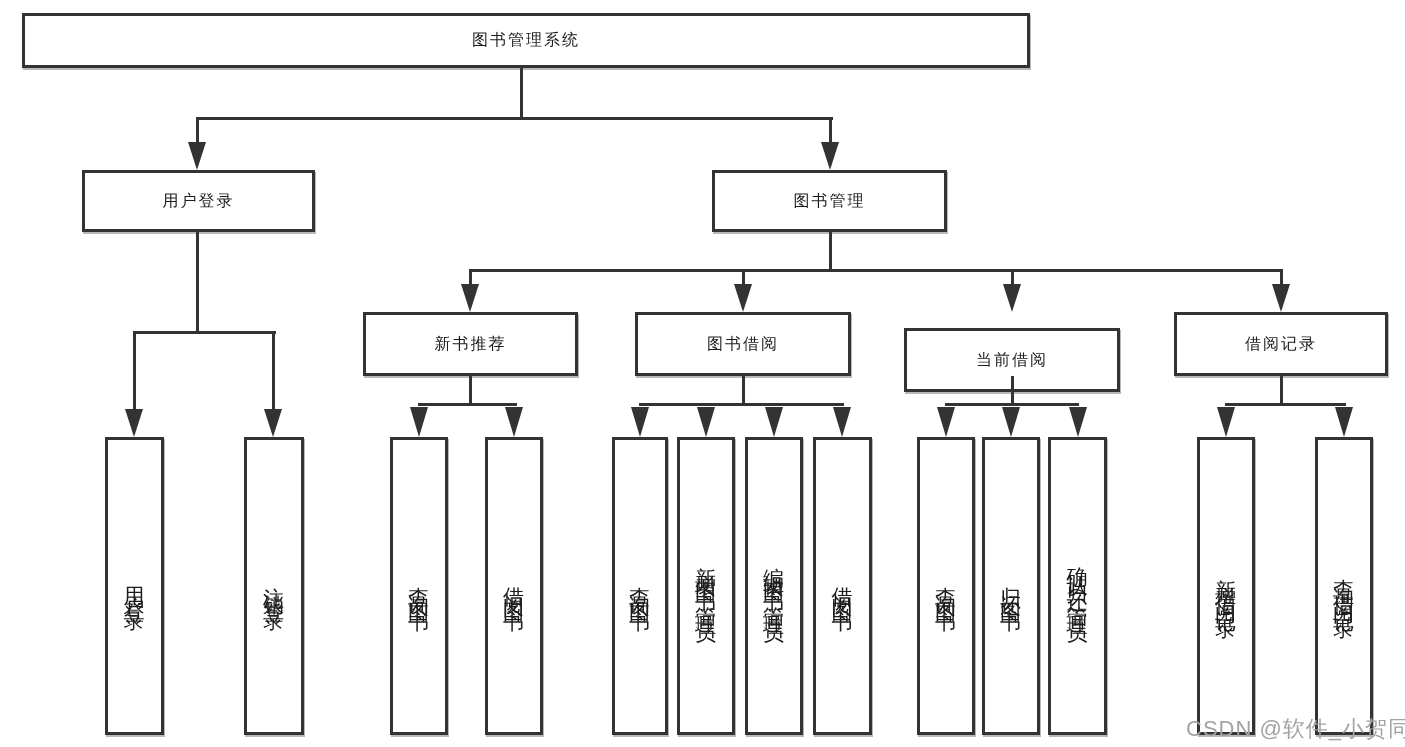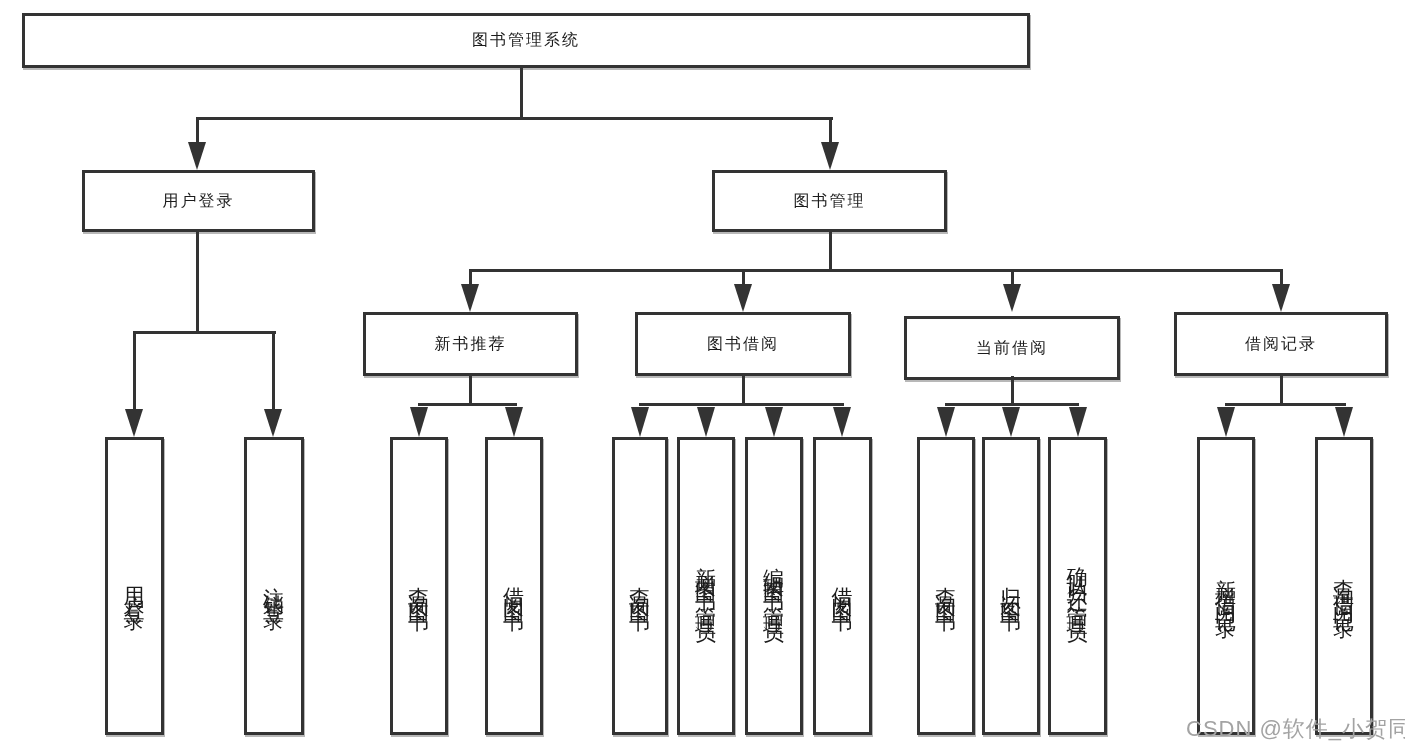--- a/index.html
+++ b/index.html
@@ -89,21 +89,21 @@
   <div class="arrow a28" style="left:1003px;top:284px"></div>
   <div class="line" style="left:1280px;top:269px;width:3px;height:18px"></div>
   <div class="arrow a28" style="left:1272px;top:284px"></div>
 
   <div class="box h" style="left:635px;top:312px;width:216px;height:64px">
     <span>图书借阅</span>
   </div>
   <div class="box h" style="left:363px;top:312px;width:215px;height:64px">
     <span>新书推荐</span>
   </div>
-  <div class="box h" style="left:904px;top:316px;width:216px;height:64px">
+  <div class="box h" style="left:904px;top:328px;width:216px;height:64px">
     <span>当前借阅</span>
   </div>
   <div class="box h" style="left:1174px;top:312px;width:214px;height:64px">
     <span>借阅记录</span>
   </div>
 
   <div class="line" style="left:469px;top:376px;width:3px;height:30px"></div>
   <div class="line" style="left:418px;top:403px;width:99px;height:3px"></div>
   <div class="arrow a30" style="left:410px;top:407px"></div>
   <div class="arrow a30" style="left:505px;top:407px"></div>

